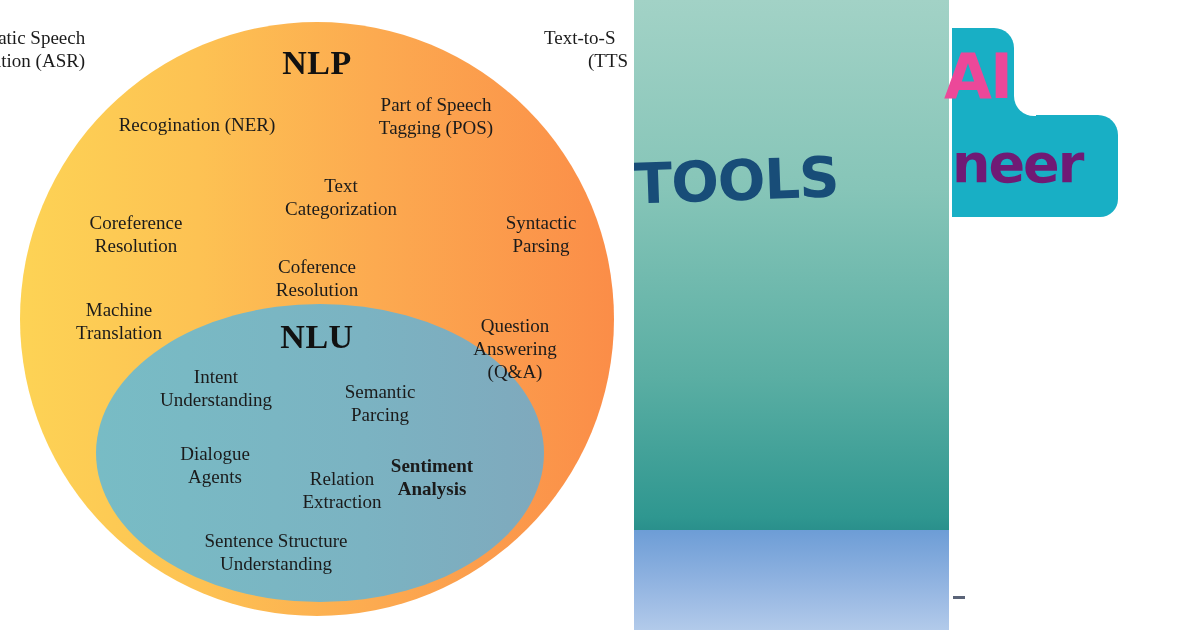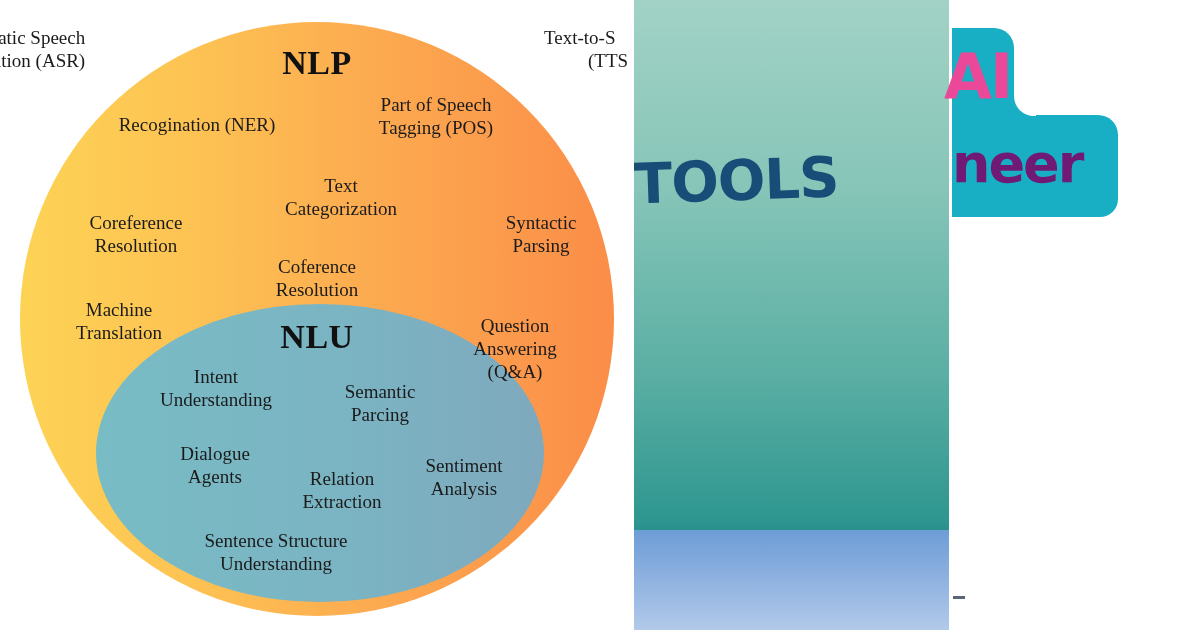--- a/index.html
+++ b/index.html
@@ -164,21 +164,21 @@
     <span>Parcing</span>
   </div>
   <div class="lbl" style="left:215px; top:442px;">
     <span>Dialogue</span>
     <span>Agents</span>
   </div>
   <div class="lbl" style="left:342px; top:467px;">
     <span>Relation</span>
     <span>Extraction</span>
   </div>
-  <div class="lbl" style="left:464px; top:454px;">
+  <div class="lbl" style="left:432px; top:454px;font-weight:bold;">
     <span>Sentiment</span>
     <span>Analysis</span>
   </div>
   <div class="lbl" style="left:276px; top:529px;text-align:center;">
     <span>Sentence Structure</span>
     <span>Understanding</span>
   </div>
 </div>
 
 <div class="mid-panel">

